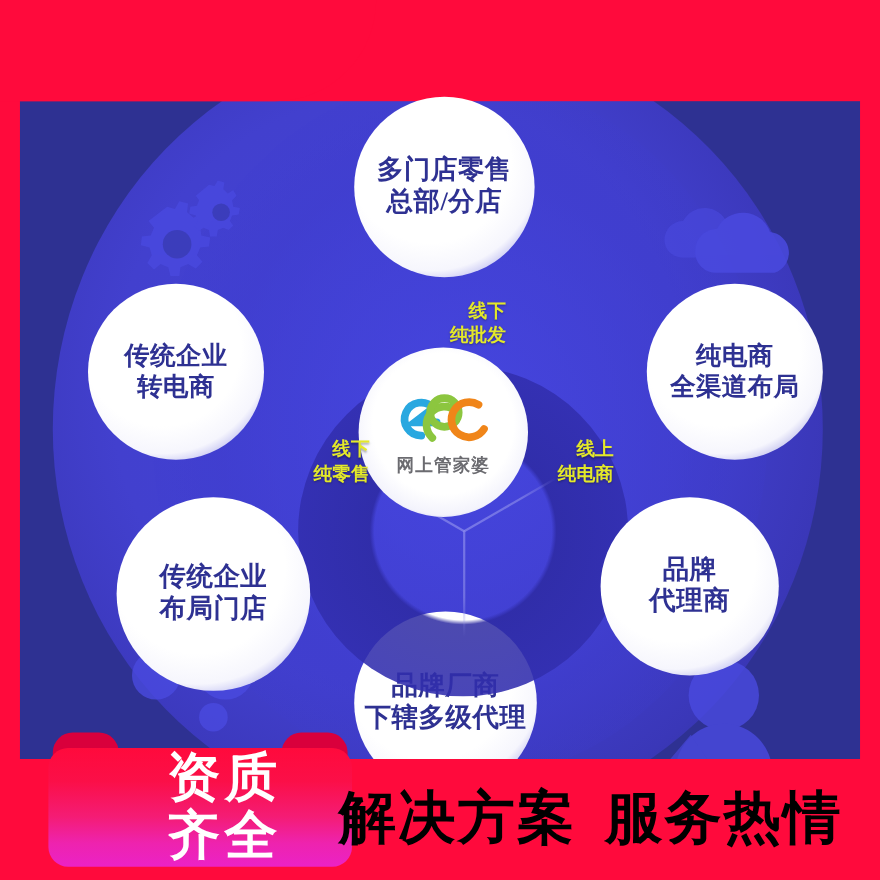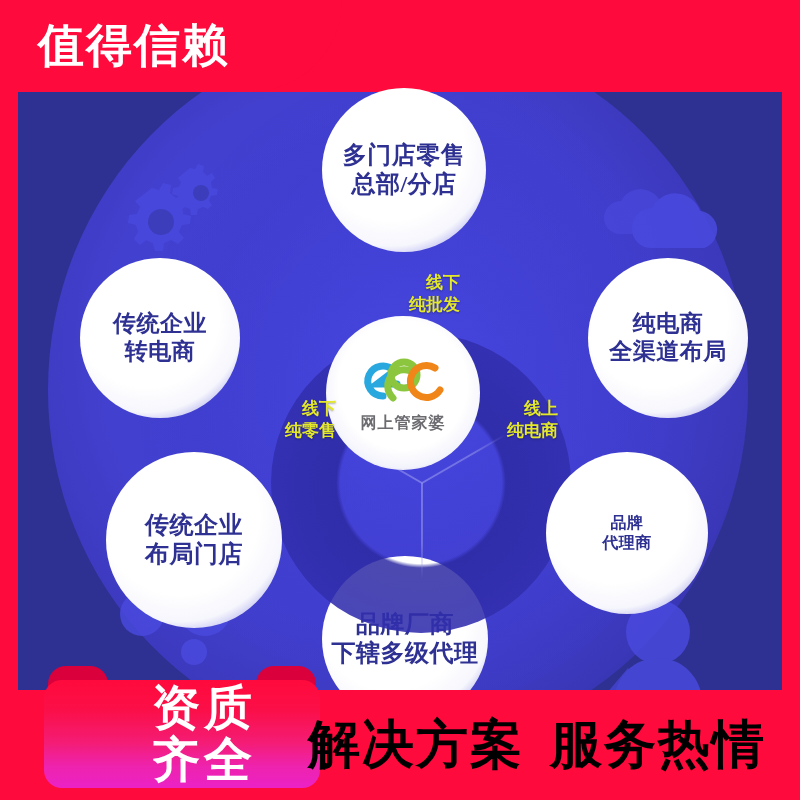--- a/index.html
+++ b/index.html
@@ -120,21 +120,21 @@
   .b-left    { left:80px;  top:258px; width:160px; height:160px; }
   .b-left span{ font-size:23px; }
 
   .b-right   { left:588px; top:258px; width:160px; height:160px; }
   .b-right span{ font-size:23px; }
 
   .b-bleft   { left:106px; top:452px; width:176px; height:176px; }
   .b-bleft span{ font-size:24px; }
 
   .b-bright  { left:546px; top:452px; width:162px; height:162px; }
-  .b-bright span{ font-size:16px; }
+  .b-bright span{ font-size:24px; }
 
   .b-bottom  { left:322px; top:556px; width:166px; height:166px; z-index:3; }
   .b-bottom span{ font-size:24px; }
 
   
   .plaque-wrap { position:absolute; left:44px; bottom:12px; width:276px; height:122px; z-index:12; }
   .plaque-tab-l, .plaque-tab-r {
     position:absolute; top:0; width:60px; height:36px;
     background:#D9003C; border-radius:18px 18px 0 0;
   }
@@ -304,21 +304,20 @@
       <i style="font-style:normal">下辖多级代理</i>
     </span>
   </div>
 
   <div class="rail-left"></div>
   <div class="rail-right"></div>
   <div class="rail-bottom"></div>
 
   <div class="red-header-fill"></div>
   <div class="red-header"></div>
-  <div class="header-title">值得信赖</div>
 
   <div class="plaque-wrap">
     <div class="plaque-tab-l"></div>
     <div class="plaque-tab-r"></div>
     <div class="plaque">
       <div class="plaque-line">资质</div>
       <div class="plaque-line">齐全</div>
     </div>
   </div>
 

